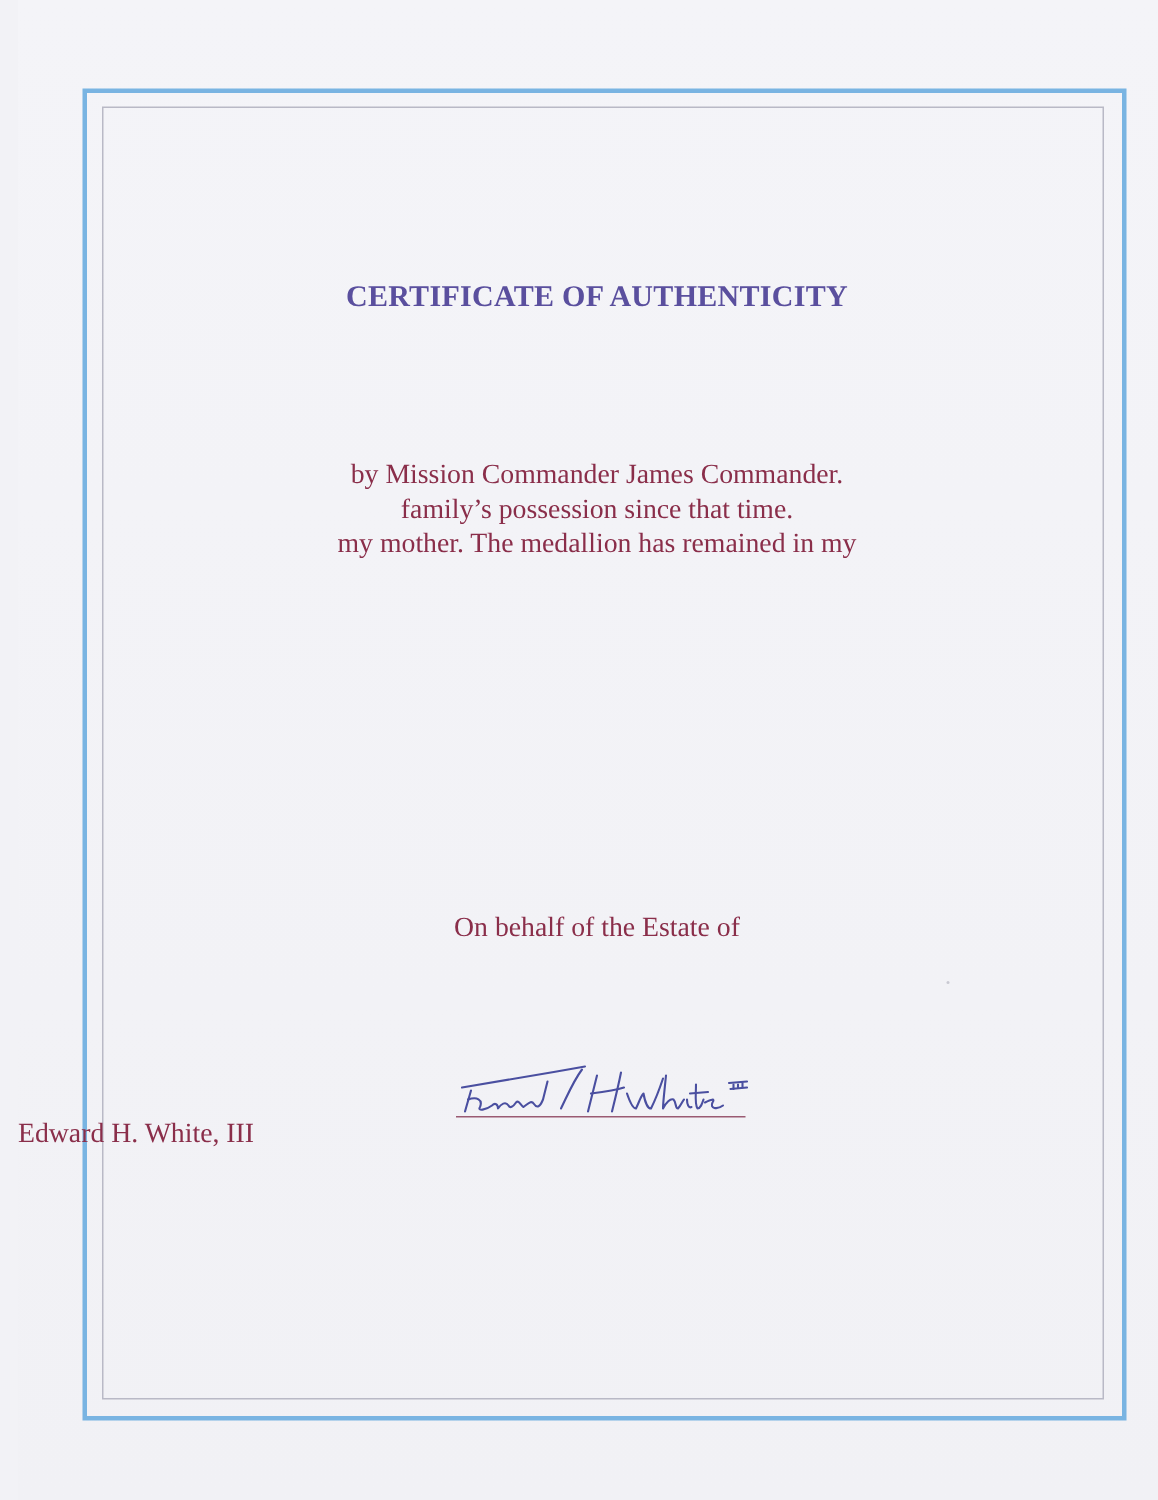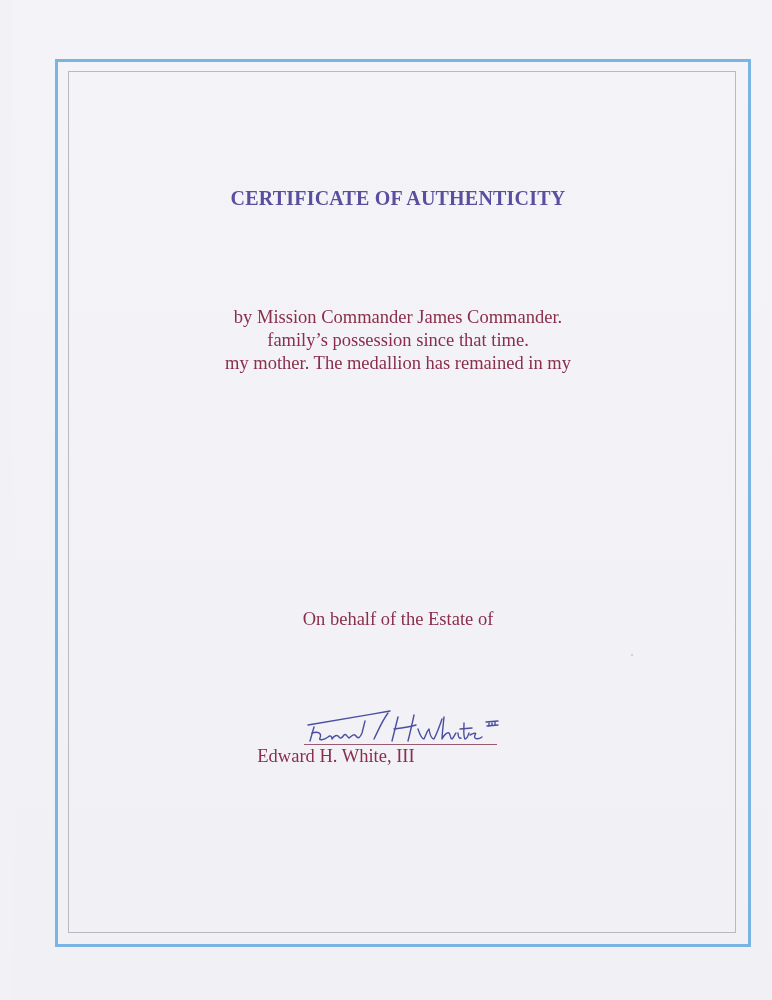--- a/index.html
+++ b/index.html
@@ -73,21 +73,20 @@
     .sig-line {
       position: absolute;
       left: 292px; top: 744px;
       width: 193px; height: 1px;
       background: #9a5a72;
     }
     .signer-name {
       position: absolute;
       left: 0; width: 648px;
       top: 746px;
-      text-align: center;
       font-size: 18.5px;
       color: #8a2e4a;
     }
     .speck {
       position: absolute;
       left: 619px; top: 654px;
       width: 2px; height: 2px;
       background: #c9c9d2;
       border-radius: 50%;
     }

